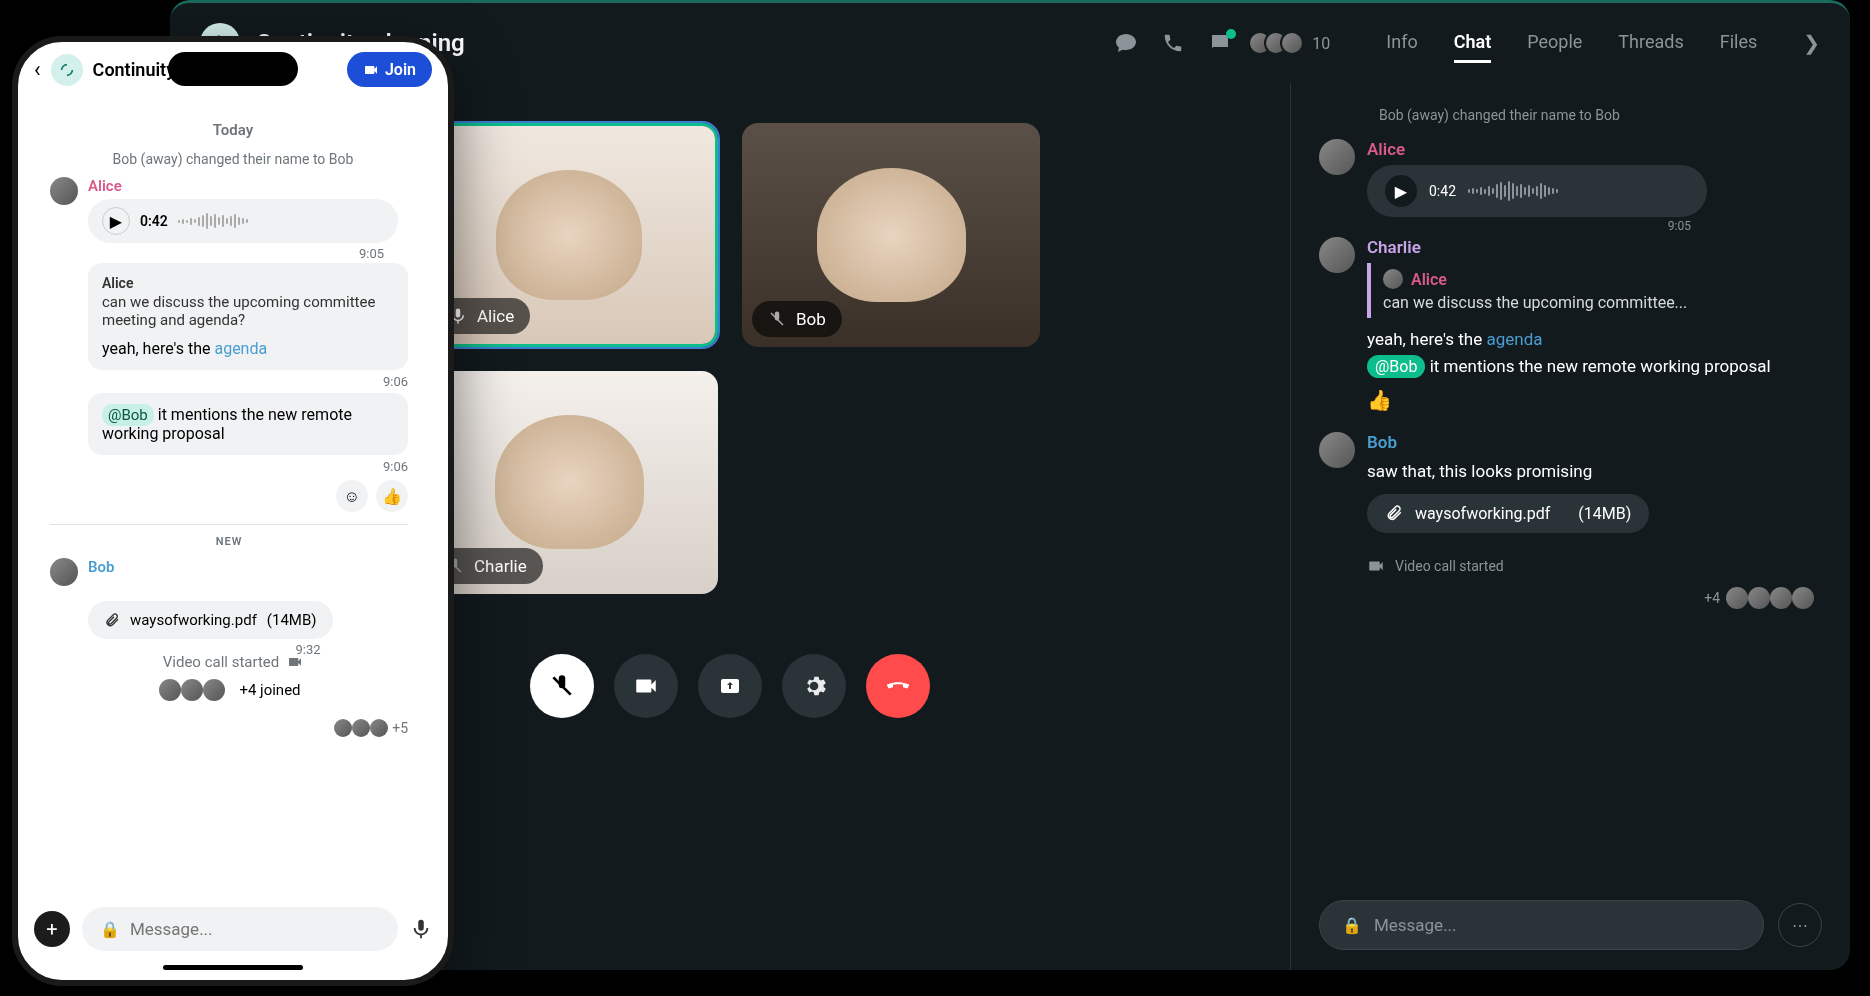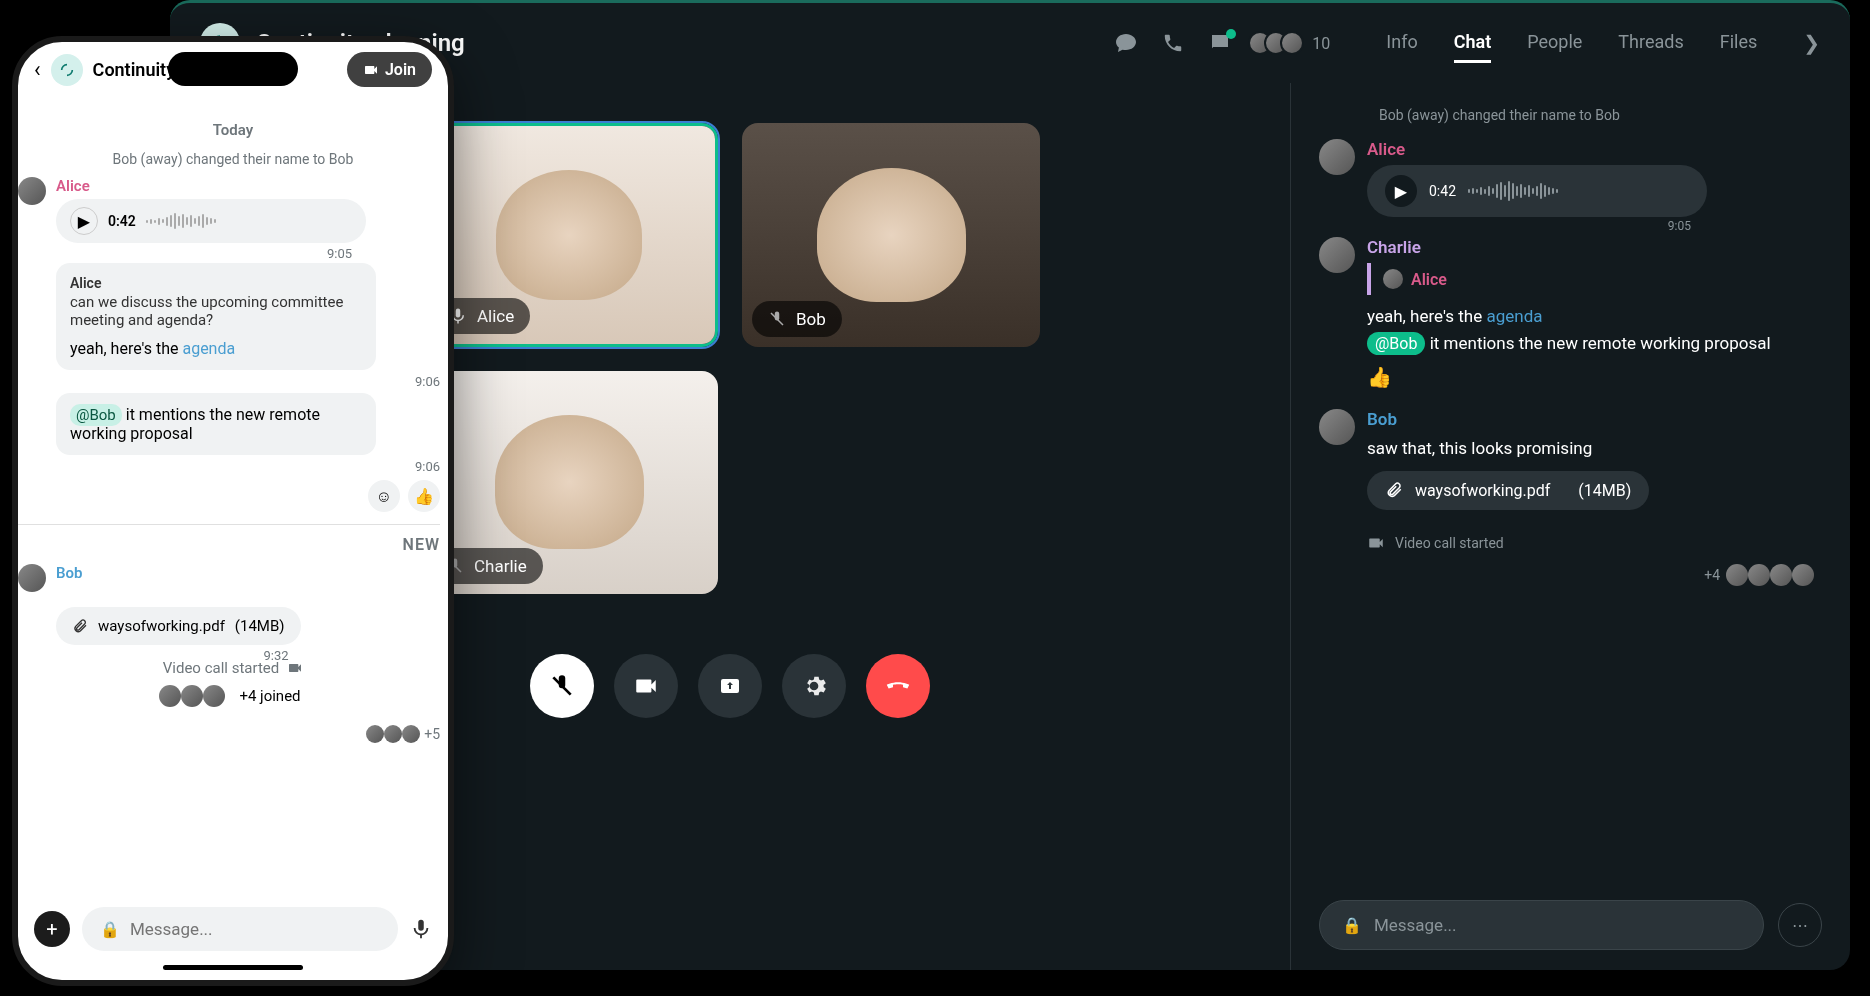--- a/index.html
+++ b/index.html
@@ -70,43 +70,43 @@
 
 
 .mobile { position: absolute; left: 12px; top: 36px; width: 442px; height: 950px; background: #fff; border-radius: 50px; border: 6px solid #1a1a1a; overflow: hidden; display: flex; flex-direction: column; box-shadow: 0 20px 60px rgba(0,0,0,0.5); }
 .m-notch { position: absolute; top: 10px; left: 50%; transform: translateX(-50%); width: 130px; height: 34px; background: #000; border-radius: 20px; z-index: 10; }
 .m-status { display: flex; justify-content: space-between; padding: 18px 30px 6px; font-size: 17px; font-weight: 600; }
 .m-status-r { display: flex; gap: 6px; align-items: center; }
 .m-header { display: flex; align-items: center; gap: 10px; padding: 10px 16px 14px; }
 .m-back { font-size: 22px; cursor: pointer; }
 .m-room-icon { width: 32px; height: 32px; background: #d4f0ec; border-radius: 50%; display: flex; align-items: center; justify-content: center; color: #0d7a6e; }
 .m-title { font-size: 18px; font-weight: 600; flex: 1; }
-.join-btn { background: #404040; color: #fff; padding: 8px 16px; border-radius: 24px; font-size: 16px; font-weight: 600; display: flex; align-items: center; gap: 6px; cursor: pointer; }
-.m-chat { flex: 1; overflow-y: auto; padding: 8px 0; }
+.join-btn { background: #1d4ed8; color: #fff; padding: 8px 16px; border-radius: 24px; font-size: 16px; font-weight: 600; display: flex; align-items: center; gap: 6px; cursor: pointer; }
+.m-chat { flex: 1; overflow-y: auto; padding: 8px 32px; }
 .m-day { text-align: center; color: #6e767b; font-size: 15px; font-weight: 600; margin: 12px 0; }
 .m-sys { text-align: center; color: #6e767b; font-size: 14px; margin: 10px 0; }
 .m-msg { display: flex; gap: 10px; margin: 10px 0; align-items: flex-start; }
 .m-avatar { width: 28px; height: 28px; border-radius: 50%; flex-shrink: 0; }
 .m-name { font-size: 15px; font-weight: 600; }
 .m-voice { background: #f0f2f3; border-radius: 24px; padding: 8px 14px; display: flex; align-items: center; gap: 10px; width: 310px; margin-top: 4px; position: relative; }
 .m-play { width: 28px; height: 28px; border: 1px solid #ccc; border-radius: 50%; display: flex; align-items: center; justify-content: center; cursor: pointer; }
 .m-voice-time { font-size: 14px; font-weight: 600; }
 .m-wave { flex: 1; height: 20px; display: flex; align-items: center; gap: 2px; }
 .m-wave span { width: 2px; background: #aaa; border-radius: 2px; }
 .m-ts { font-size: 13px; color: #6e767b; position: absolute; right: 14px; bottom: -18px; }
 .m-bubble { background: #f0f2f3; border-radius: 14px; padding: 12px 14px; margin: 20px 0 4px 38px; position: relative; max-width: 320px; }
 .m-bubble .q-name { font-size: 14px; font-weight: 600; color: #333; }
 .m-bubble .q-text { font-size: 15px; color: #333; margin-top: 2px; }
 .m-bubble .reply { font-size: 16px; color: #000; margin-top: 10px; }
 .m-bubble2 { background: #f0f2f3; border-radius: 14px; padding: 12px 14px; margin: 4px 0 4px 38px; position: relative; max-width: 320px; font-size: 16px; }
 .m-mention { background: #c8f0e6; color: #0a5741; padding: 2px 6px; border-radius: 10px; font-size: 15px; }
 .m-bubble-ts { font-size: 13px; color: #6e767b; text-align: right; margin: 2px 8px 0 0; }
 .m-reacts { display: flex; gap: 8px; justify-content: flex-end; margin: 6px 8px 0 0; }
 .m-react { background: #f0f2f3; border-radius: 50%; width: 32px; height: 32px; display: flex; align-items: center; justify-content: center; font-size: 16px; cursor: pointer; }
-.m-new { text-align: right; color: #6e767b; font-size: 16px; font-weight: 600; margin: 12px 8px 0 0; padding-top: 10px; border-top: 1px solid #e0e0e0; letter-spacing: 1px; }
+.m-new { text-align: center; color: #6e767b; font-size: 11px; font-weight: 600; margin: 12px 8px 0 0; padding-top: 10px; border-top: 1px solid #e0e0e0; letter-spacing: 1px; }
 .m-text-msg { font-size: 16px; background: #f0f2f3; border-radius: 14px; padding: 10px 14px; display: inline-block; position: relative; }
 .m-file { background: #f0f2f3; border-radius: 20px; padding: 10px 16px; display: inline-flex; align-items: center; gap: 10px; font-size: 15px; margin-top: 6px; position: relative; }
 .m-sys-call { text-align: center; color: #6e767b; font-size: 15px; margin: 14px 0 8px; display: flex; align-items: center; justify-content: center; gap: 8px; }
 .m-joined { text-align: center; display: flex; align-items: center; justify-content: center; gap: 6px; font-size: 15px; }
 .m-joined .av { width: 22px; height: 22px; border-radius: 50%; margin-left: -6px; }
 .m-plus { display: flex; justify-content: flex-end; align-items: center; gap: 4px; margin: 18px 8px 0 0; font-size: 14px; color: #6e767b; }
 .m-plus .av { width: 18px; height: 18px; border-radius: 50%; margin-left: -4px; }
 .m-compose { display: flex; align-items: center; gap: 12px; padding: 14px 16px; }
 .m-add { width: 36px; height: 36px; background: #1c1c1c; color: #fff; border-radius: 50%; display: flex; align-items: center; justify-content: center; font-size: 20px; cursor: pointer; }
 .m-input { flex: 1; background: #f0f2f3; border-radius: 24px; padding: 12px 18px; display: flex; align-items: center; gap: 10px; }
@@ -280,20 +280,21 @@
 
       <div class="msg">
         <div class="msg-avatar av"></div>
         <div class="msg-body">
           <div class="msg-name name-charlie">Charlie</div>
           <div class="reply-block">
             <div class="reply-name">
                 <div class="av"></div>
                 <span>Alice</span>
               </div>
+            <div class="reply-text">can we discuss the upcoming committee...</div>
           </div>
           <div class="msg-text"><span>yeah, here's the </span><span class="link">agenda</span></div>
           <div class="msg-text"><span class="mention">@Bob</span><span> it mentions the new remote working proposal</span></div>
           <div class="react">👍</div>
         </div>
       </div>
 
       <div class="msg">
         <div class="msg-avatar av"></div>
         <div class="msg-body">

